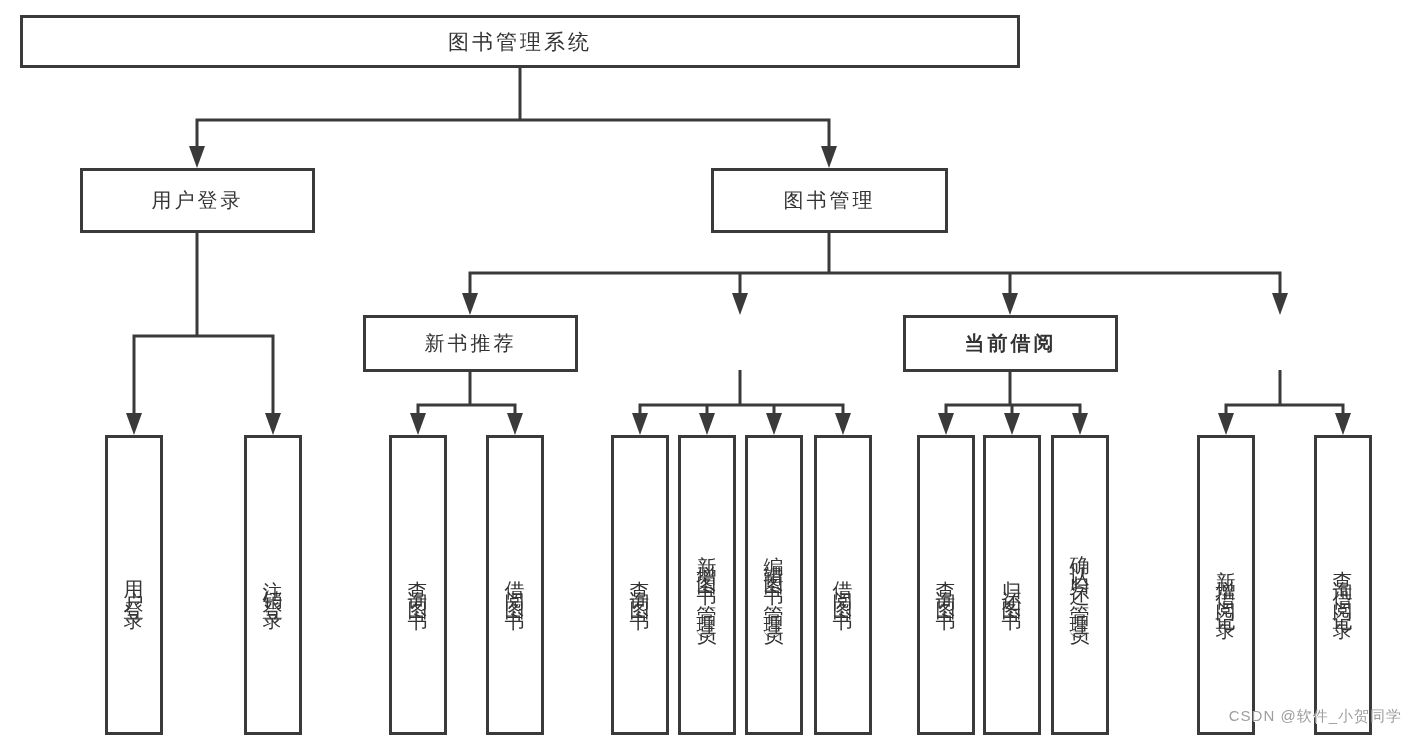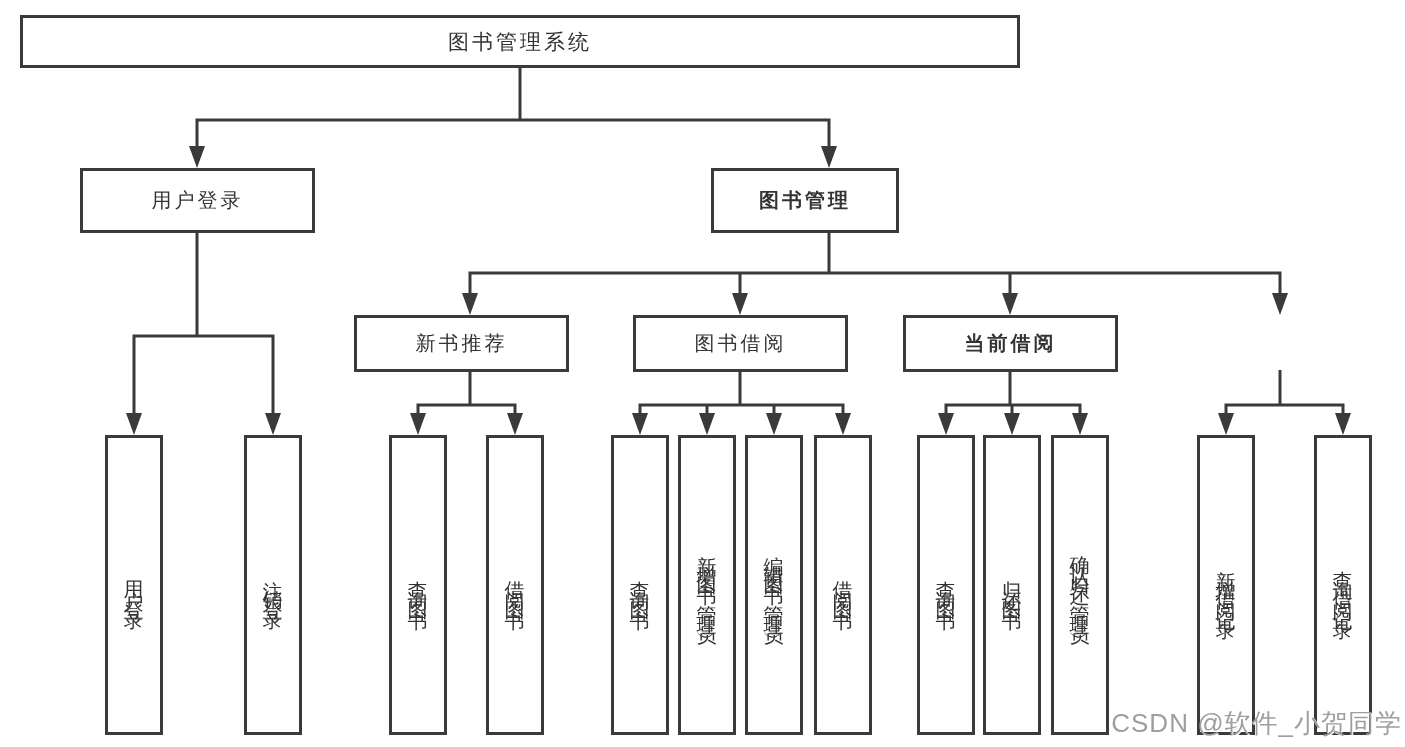--- a/index.html
+++ b/index.html
@@ -18,32 +18,32 @@
     display:flex; align-items:center; justify-content:center;
     z-index:2;
   }
   .hlabel { font-size:20px; letter-spacing:3px; white-space:nowrap; }
   .root .hlabel { font-size:21px; }
   .vlabel {
     writing-mode:vertical-rl; text-orientation:mixed;
     font-size:20px; letter-spacing:10px; line-height:1.1;
   }
   .watermark {
-    position:absolute; right:3px; bottom:6px; z-index:5;
-    font-size:26px; letter-spacing:1px;
+    position:absolute; right:3px; bottom:21px; z-index:5;
+    font-size:15px; letter-spacing:1px;
     color: var(--watermark-color,#9e9ea0);
     text-shadow: 1px 1px 0 #ffffff;
     white-space:nowrap;
   }
   
   .n-root { left:20px;  top:15px;  width:1000px; height:53px; }
   .n-l2a  { left:80px;  top:168px; width:235px;  height:65px; }
-  .n-l2b  { left:711px; top:168px; width:188px;  height:65px;font-weight:bold; }
+  .n-l2b  { left:711px; top:168px; width:237px;  height:65px; }
   .n-l3   { top:315px; width:215px; height:57px; }
-  .n-l3a  { left:354px; }  .n-l3b { left:633px; }
+  .n-l3a  { left:363px; }  .n-l3b { left:633px; }
   .n-l3c  { left:903px;font-weight:bold; }  .n-l3d { left:1173px; }
   .leaf   { top:435px; width:58px; height:300px; }
   .lf-u1 { left:105px; }  .lf-u2 { left:244px; }
   .lf-n1 { left:389px; }  .lf-n2 { left:486px; }
   .lf-b1 { left:611px; }  .lf-b2 { left:678px; }  .lf-b3 { left:745px; }  .lf-b4 { left:814px; }
   .lf-c1 { left:917px; }  .lf-c2 { left:983px; }  .lf-c3 { left:1051px; }
   .lf-r1 { left:1197px; } .lf-r2 { left:1314px; }
 </style>
 </head>
 <body>
@@ -90,23 +90,20 @@
   <div class="node n-l2a">
     <span class="hlabel">用户登录</span>
   </div>
   <div class="node n-l2b">
     <span class="hlabel">图书管理</span>
   </div>
 
   <div class="node n-l3 n-l3a">
     <span class="hlabel">新书推荐</span>
   </div>
-  <div class="node n-l3 n-l3b">
-    <span class="hlabel">图书借阅</span>
-  </div>
   <div class="node n-l3 n-l3c">
     <span class="hlabel">当前借阅</span>
   </div>
 
   <div class="node leaf lf-u1">
     <span class="vlabel">用户登录</span>
   </div>
   <div class="node leaf lf-u2">
     <span class="vlabel">注销登录</span>
   </div>

